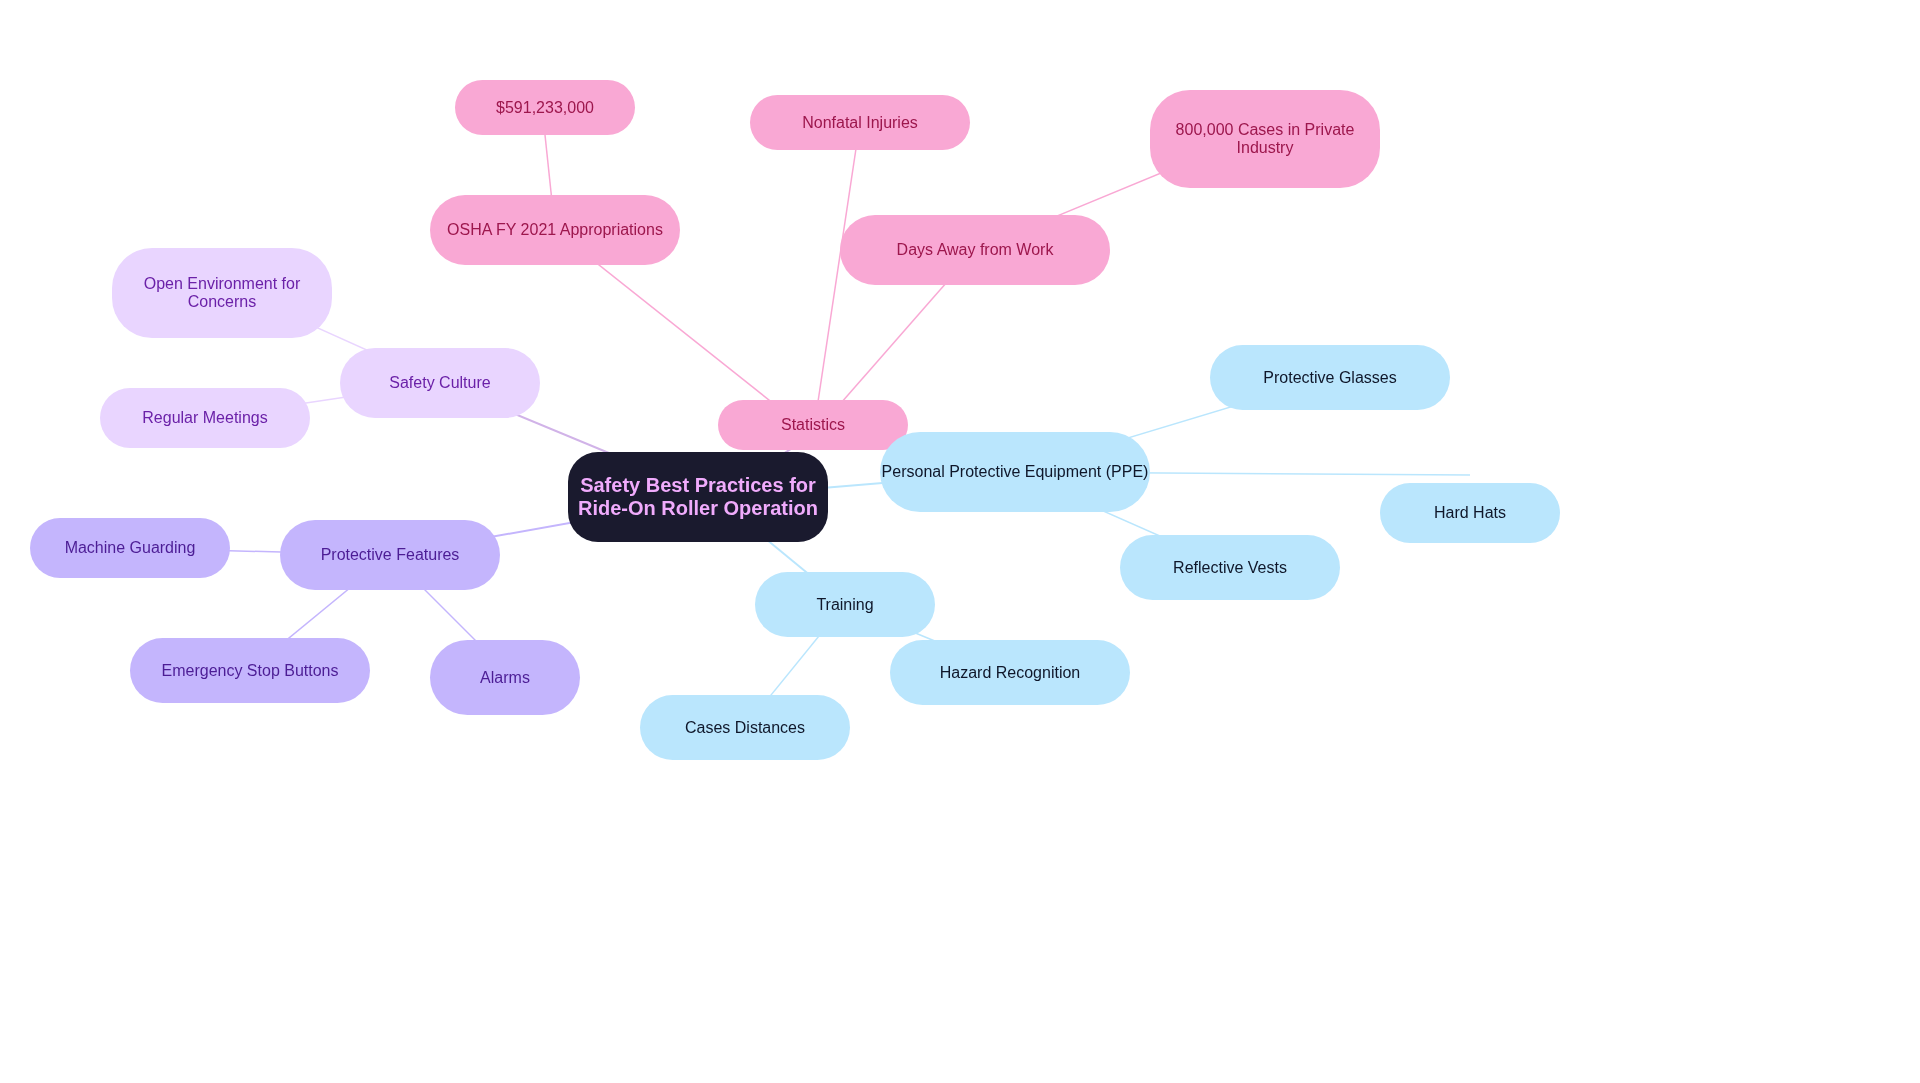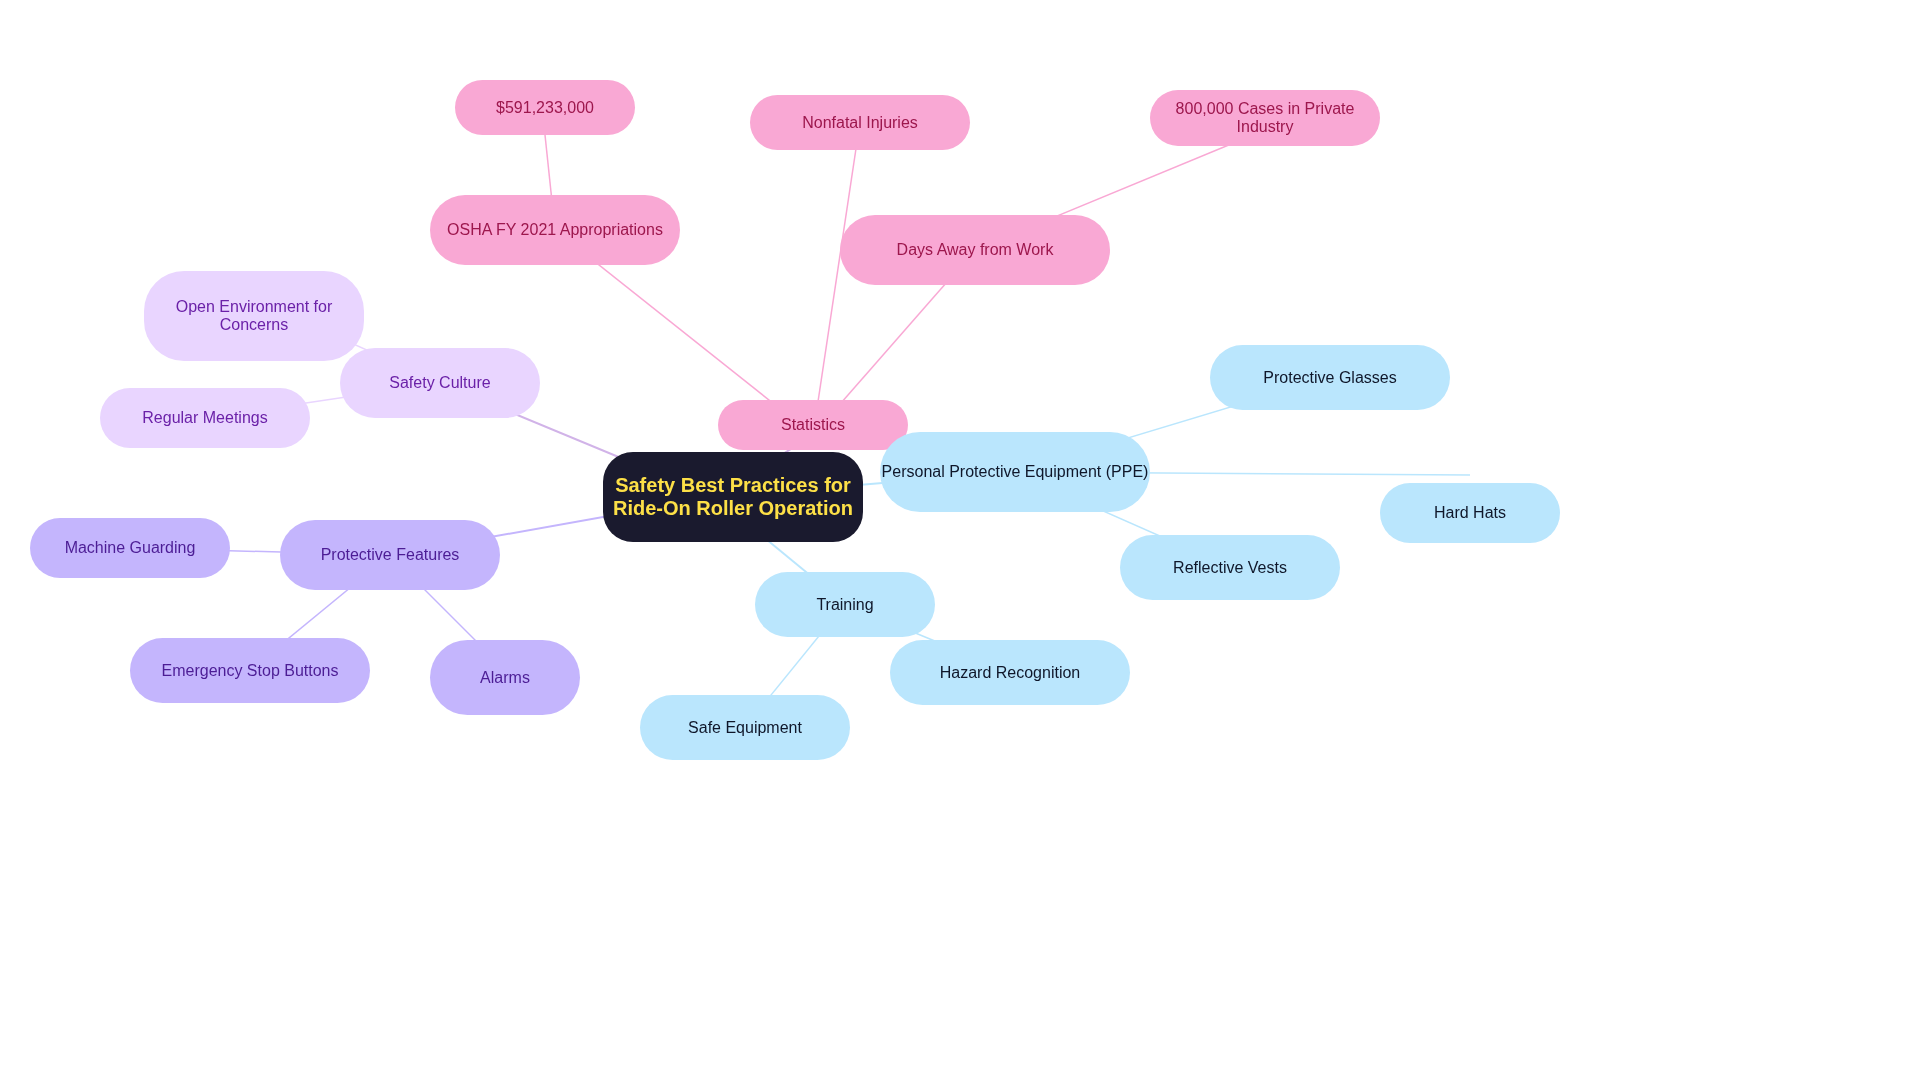--- a/index.html
+++ b/index.html
@@ -24,27 +24,27 @@
       display: flex;
       align-items: center;
       justify-content: center;
       text-align: center;
       border-radius: 40px;
       z-index: 2;
       font-weight: 500;
     }
     .node-center {
       background: #1a1a2e;
-      color: #fde047;
+      color: #f0abfc;
       font-size: 20px;
       font-weight: 600;
       border-radius: 30px;
       width: 260px;
       height: 90px;
-      left: 603px;
+      left: 568px;
       top: 452px;
     }
     
     .node-pink {
       background: #f9a8d4;
       color: #9d174d;
       border: none;
     }
     
     .node-lavender {
@@ -80,30 +80,30 @@
     }
     .node-nonfatal {
       width: 220px; height: 55px;
       left: 750px; top: 95px; justify-content: center;
     }
     .node-days {
       width: 270px; height: 70px;
       left: 840px; top: 215px;
     }
     .node-800k {
-      width: 230px; height: 56px;
+      width: 230px; height: 98px;
       left: 1150px; top: 90px;
     }
     .node-safety-culture {
       width: 200px; height: 70px;
       left: 340px; top: 348px;
     }
     .node-open-env {
       width: 220px; height: 90px;
-      left: 144px; top: 248px; margin-top: 23px;
+      left: 112px; top: 248px;
     }
     .node-regular-meetings {
       width: 210px; height: 60px;
       left: 100px; top: 388px;
     }
     .node-ppe {
       width: 270px; height: 80px;
       left: 880px; top: 432px; align-items: center;
     }
     .node-protective-glasses {
@@ -237,21 +237,21 @@
   <span>Hard Hats</span>
 </div>
 <div class="node node-blue node-reflective-vests">
   <span>Reflective Vests</span>
 </div>
 
 <div class="node node-blue node-training">
   <span>Training</span>
 </div>
 <div class="node node-blue node-safe-distances">
-  <span>Safe Equipment</span>
+  <span>Cases Distances</span>
 </div>
 <div class="node node-blue node-hazard-recognition">
   <span>Hazard Recognition</span>
 </div>
 
 <div class="node node-purple node-protective-features">
   <span>Protective Features</span>
 </div>
 <div class="node node-purple node-machine-guarding">
   <span>Machine Guarding</span>

